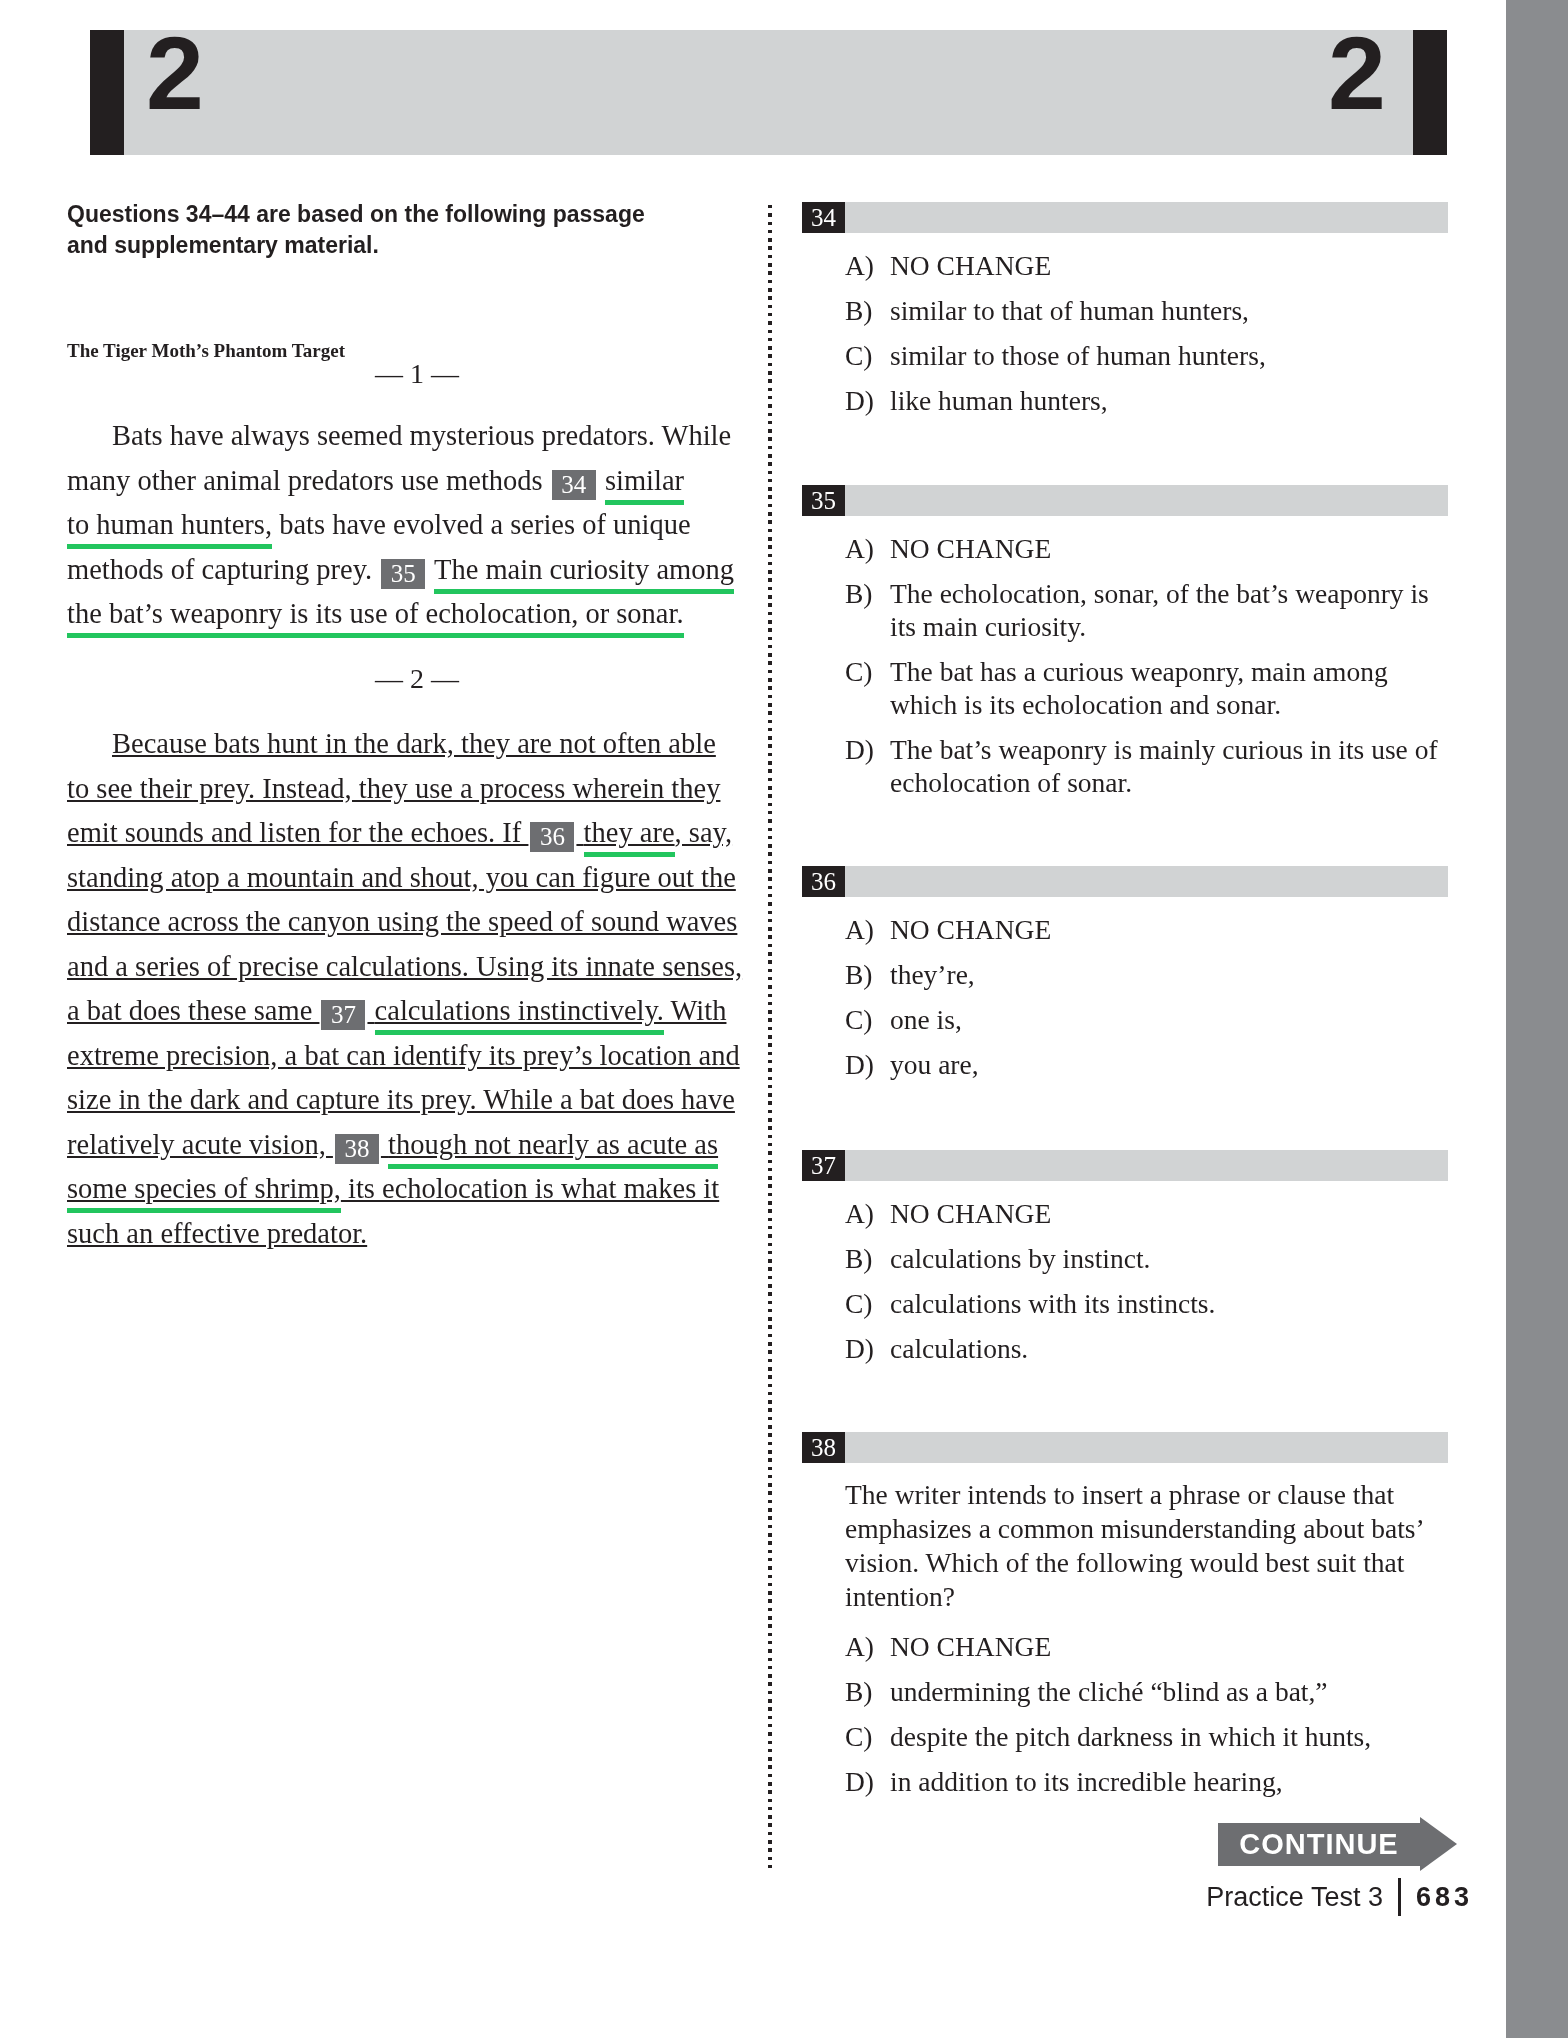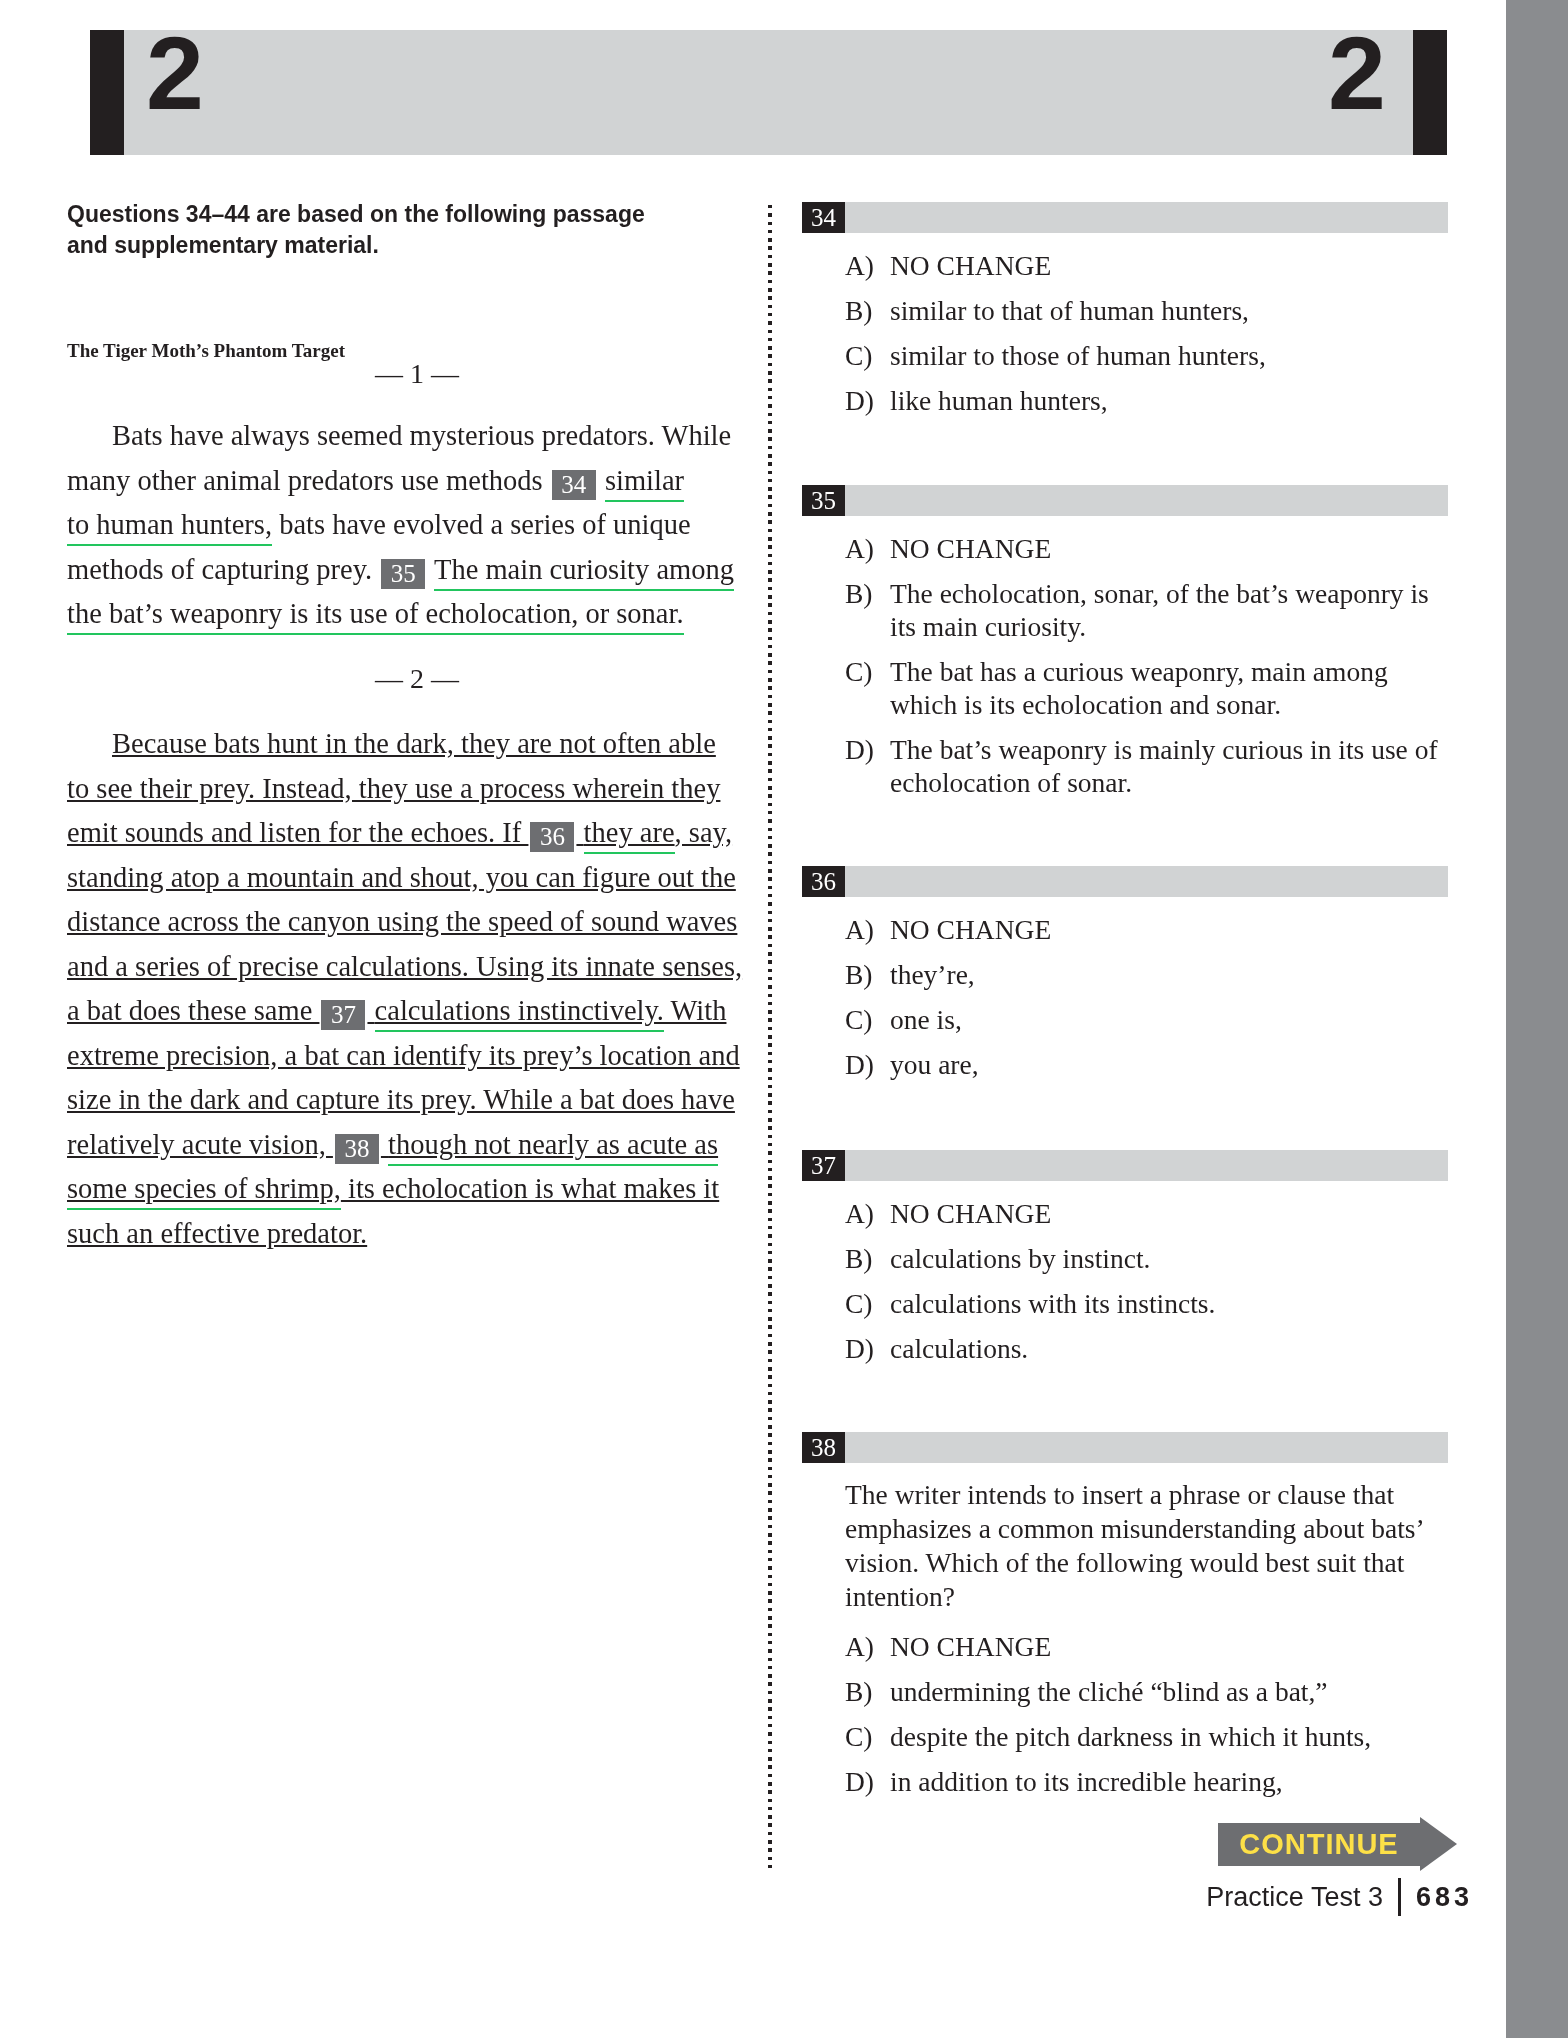--- a/index.html
+++ b/index.html
@@ -16,40 +16,40 @@
   .big-num.left{left:146px;}
   .big-num.right{left:1328px;}
   
   .intro{position:absolute;left:67px;top:199px;width:700px;font-family:Liberation Sans, sans-serif;
          font-weight:bold;font-size:23px;line-height:31px;color:#231f20;}
   .ptitle{position:absolute;left:67px;top:300px;width:700px;font-weight:bold;font-size:19px;margin-top:40px;}
   .smark{position:absolute;left:67px;width:700px;text-align:center;font-size:28px;}
   .para{position:absolute;left:67px;width:708px;font-size:28.5px;}
   .pline{white-space:nowrap;height:44.5px;line-height:44.5px;}
   .pline.indent{padding-left:45px;}
-  .ul{border-bottom:2px solid #22c55e;padding-bottom:4px;}
+  .ul{border-bottom:5px solid #22c55e;padding-bottom:4px;}
   .qbox{display:inline-block;background:#6d6e71;color:#fff;font-size:25px;line-height:30px;
         height:30px;min-width:30px;padding:0 7px;text-align:center;transform:translateY(3px);
         margin:0 2px;}
   
   .divider{position:absolute;left:768px;top:205px;width:4px;height:1663px;
            background:repeating-linear-gradient(to bottom,#231f20 0 3.5px,transparent 3.5px 8.3px);}
   
   .question{position:absolute;left:802px;width:646px;}
   .qbar{height:31px;background:#d1d3d4;}
   .qnum{display:inline-block;background:#231f20;color:#fff;width:43px;height:31px;
         font-size:25px;line-height:31px;text-align:center;}
   .stem{margin-top:15px;padding-left:43px;font-size:27.5px;line-height:34px;}
   .opts{margin-top:16px;}
   .opt{position:relative;padding-left:88px;font-size:27.5px;line-height:33px;margin-bottom:12px;}
   .opt .letter{position:absolute;left:43px;top:0;}
   
   .continue{position:absolute;left:1218px;top:1823px;width:202px;height:43px;background:#6d6e71;
             display:flex;align-items:center;justify-content:center;
-            font-family:"Liberation Sans",sans-serif;font-weight:bold;font-size:29px;color:#fde047;
+            font-family:"Liberation Sans",sans-serif;font-weight:bold;font-size:29px;color:#ffffff;
             letter-spacing:1px;}
   .continue-head{position:absolute;left:1420px;top:1817px;width:0;height:0;
             border-left:37px solid #6d6e71;border-top:27.5px solid transparent;
             border-bottom:27.5px solid transparent;}
   
   .footer{position:absolute;right:95px;top:1878px;display:flex;align-items:center;
           font-family:Liberation Sans, sans-serif;color:#231f20;}
   .footer .plabel{font-size:27px;}
   .footer .fsep{width:3px;height:38px;background:#231f20;margin:0 15px;}
   .footer .pnum{font-size:27px;font-weight:bold;letter-spacing:4px;}

